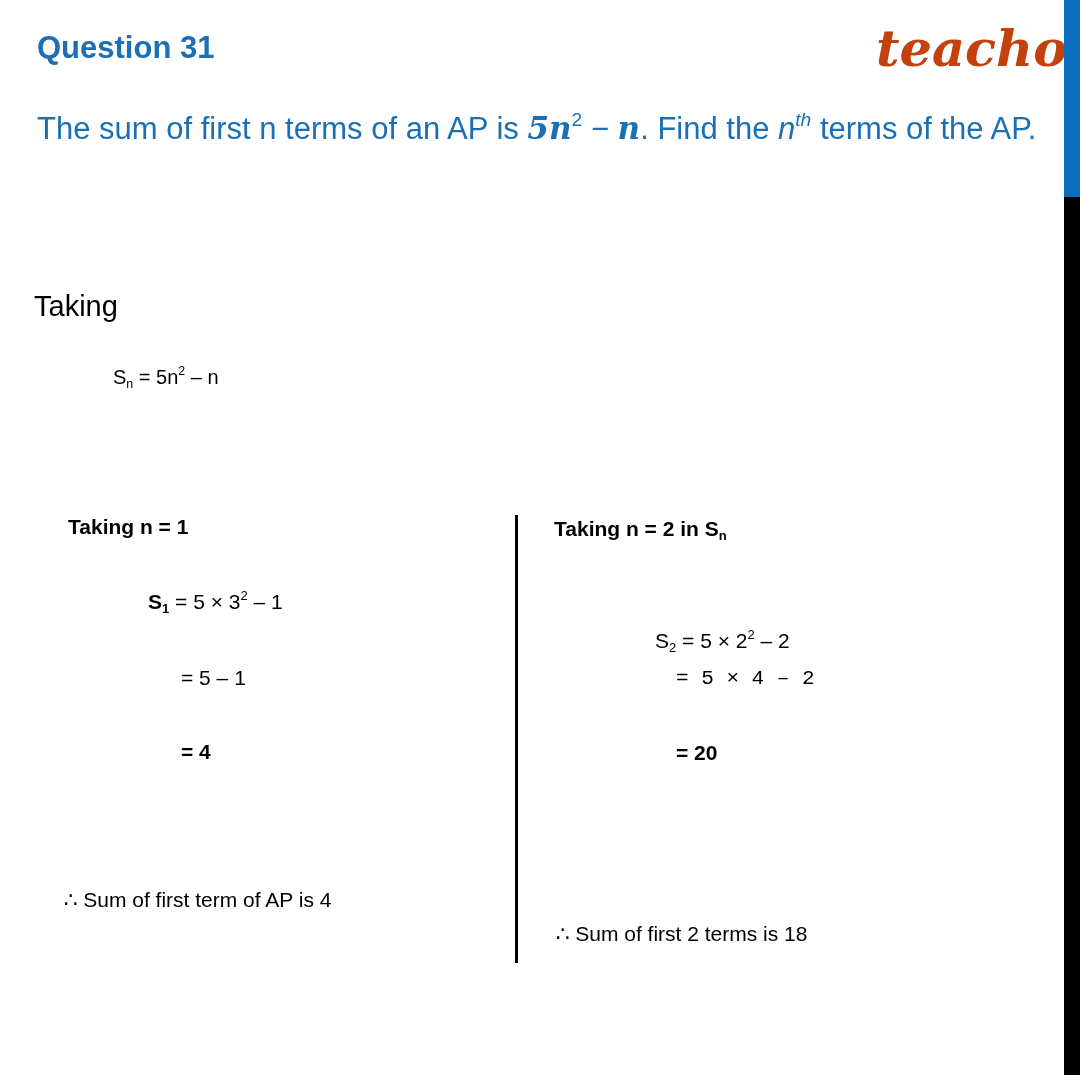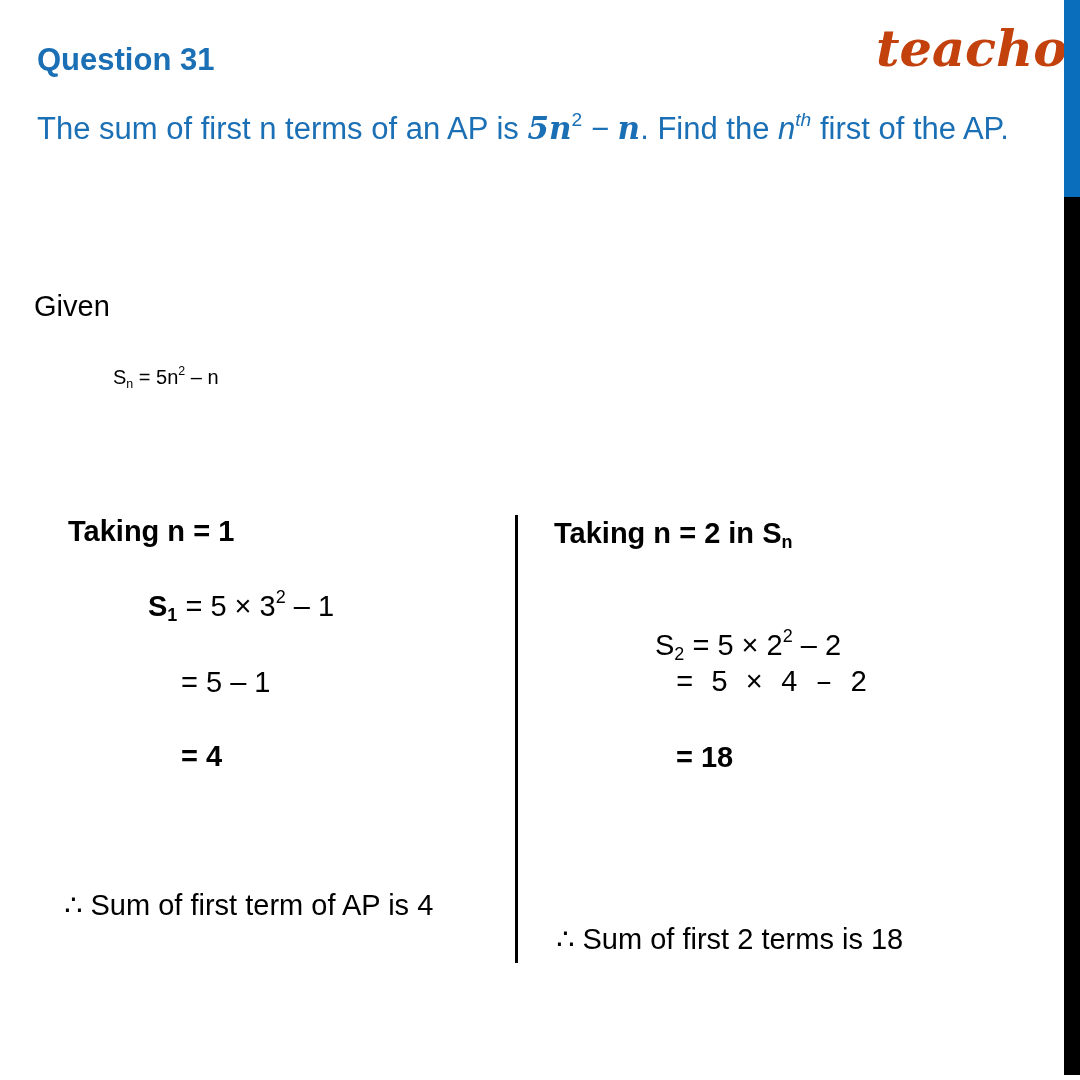--- a/index.html
+++ b/index.html
@@ -3,55 +3,55 @@
   <meta charset="utf-8">
   <style>
     html, body { margin: 0; padding: 0; }
     body {
       width: 1080px; height: 1080px; position: relative; overflow: hidden;
       background: #ffffff;
       font-family: "Liberation Sans", "DejaVu Sans", sans-serif;
       color: #000;
     }
     .abs { position: absolute; white-space: nowrap; }
-    .title { left: 37px; top: 30px; font-size: 31px; font-weight: bold; color: #1a6fb5; margin-top: 12px; }
+    .title { left: 37px; top: 30px; font-size: 31px; font-weight: bold; color: #1a6fb5; }
     .logo { left: 876px; top: 18px; font-family: "DejaVu Serif", serif; font-style: italic; font-weight: bold; font-size: 51px; color: #c2410c; letter-spacing: 0px; }
     .question { left: 37px; top: 98px; width: 1010px; font-size: 31px; color: #1a6fb5; line-height: 60px; white-space: normal; }
     .question b.m { font-family: "DejaVu Serif", serif; font-style: italic; font-weight: bold; }
     .question i { font-style: italic; }
     sup, sub { font-size: 0.62em; line-height: 0; }
     sup { vertical-align: 0.7em; }
     sub { vertical-align: -0.3em; }
     .sidebar-blue { left: 1064px; top: 0; width: 16px; height: 197px; background: #0a6ebd; }
     .sidebar-black { left: 1064px; top: 197px; width: 16px; height: 878px; background: #000; }
     .given { left: 34px; top: 290px; font-size: 29px; }
     .sn { left: 113px; top: 366px; font-size: 20px; }
     .divider { left: 515px; top: 515px; width: 3px; height: 448px; background: #000; }
-    .txt { font-size: 29px; }
+    .txt { font-size: 21px; }
     .bold { font-weight: bold; }
   </style>
 </head>
 <body>
 
 <div class="abs title">Question 31</div>
 <div class="abs logo">teachoo</div>
 
-<div class="abs question"><span>The sum of first n terms of an AP is </span><b class="m">5</b><b class="m">n</b><sup>2</sup><span> − </span><b class="m">n</b><span>. Find the </span><i>n</i><sup><i>th</i></sup><span> first of the AP.</span></div>
+<div class="abs question"><span>The sum of first n terms of an AP is </span><b class="m">5</b><b class="m">n</b><sup>2</sup><span> − </span><b class="m">n</b><span>. Find the </span><i>n</i><sup><i>th</i></sup><span> terms of the AP.</span></div>
 
 <div class="abs sidebar-blue"></div>
 <div class="abs sidebar-black"></div>
 
-<div class="abs given">Given</div>
+<div class="abs given">Taking</div>
 <div class="abs sn"><span>S</span><sub>n</sub><span> = 5n</span><sup>2</sup><span> – n</span></div>
 
 <div class="abs txt bold" style="left:68px; top:515px;">Taking n = 1</div>
 <div class="abs txt" style="left:148px; top:590px;"><span class="bold">S</span><sub class="bold">1</sub><span> = 5 × 3</span><sup>2</sup><span> – 1</span></div>
 <div class="abs txt" style="left:181px; top:666px;">= 5 – 1</div>
 <div class="abs txt bold" style="left:181px; top:740px;">= 4</div>
 <div class="abs txt" style="left:64px; top:888px;">∴  Sum of first term of AP is 4</div>
 
 <div class="abs divider"></div>
 
 <div class="abs txt bold" style="left:554px; top:517px;"><span>Taking n = 2 in S</span><sub>n</sub></div>
 <div class="abs txt" style="left:655px; top:592px;margin-top:37px;"><span>S</span><sub>2</sub><span> = 5 × 2</span><sup>2</sup><span> – 2</span></div>
 <div class="abs txt" style="left:676px; top:667px;font-family:Liberation Mono, monospace;">= 5 × 4 – 2</div>
-<div class="abs txt bold" style="left:676px; top:741px;">= 18</div>
+<div class="abs txt bold" style="left:676px; top:741px;">= 20</div>
 <div class="abs txt" style="left:556px; top:922px;">∴ Sum of first 2 terms is 18</div>
 
 </body></html>

